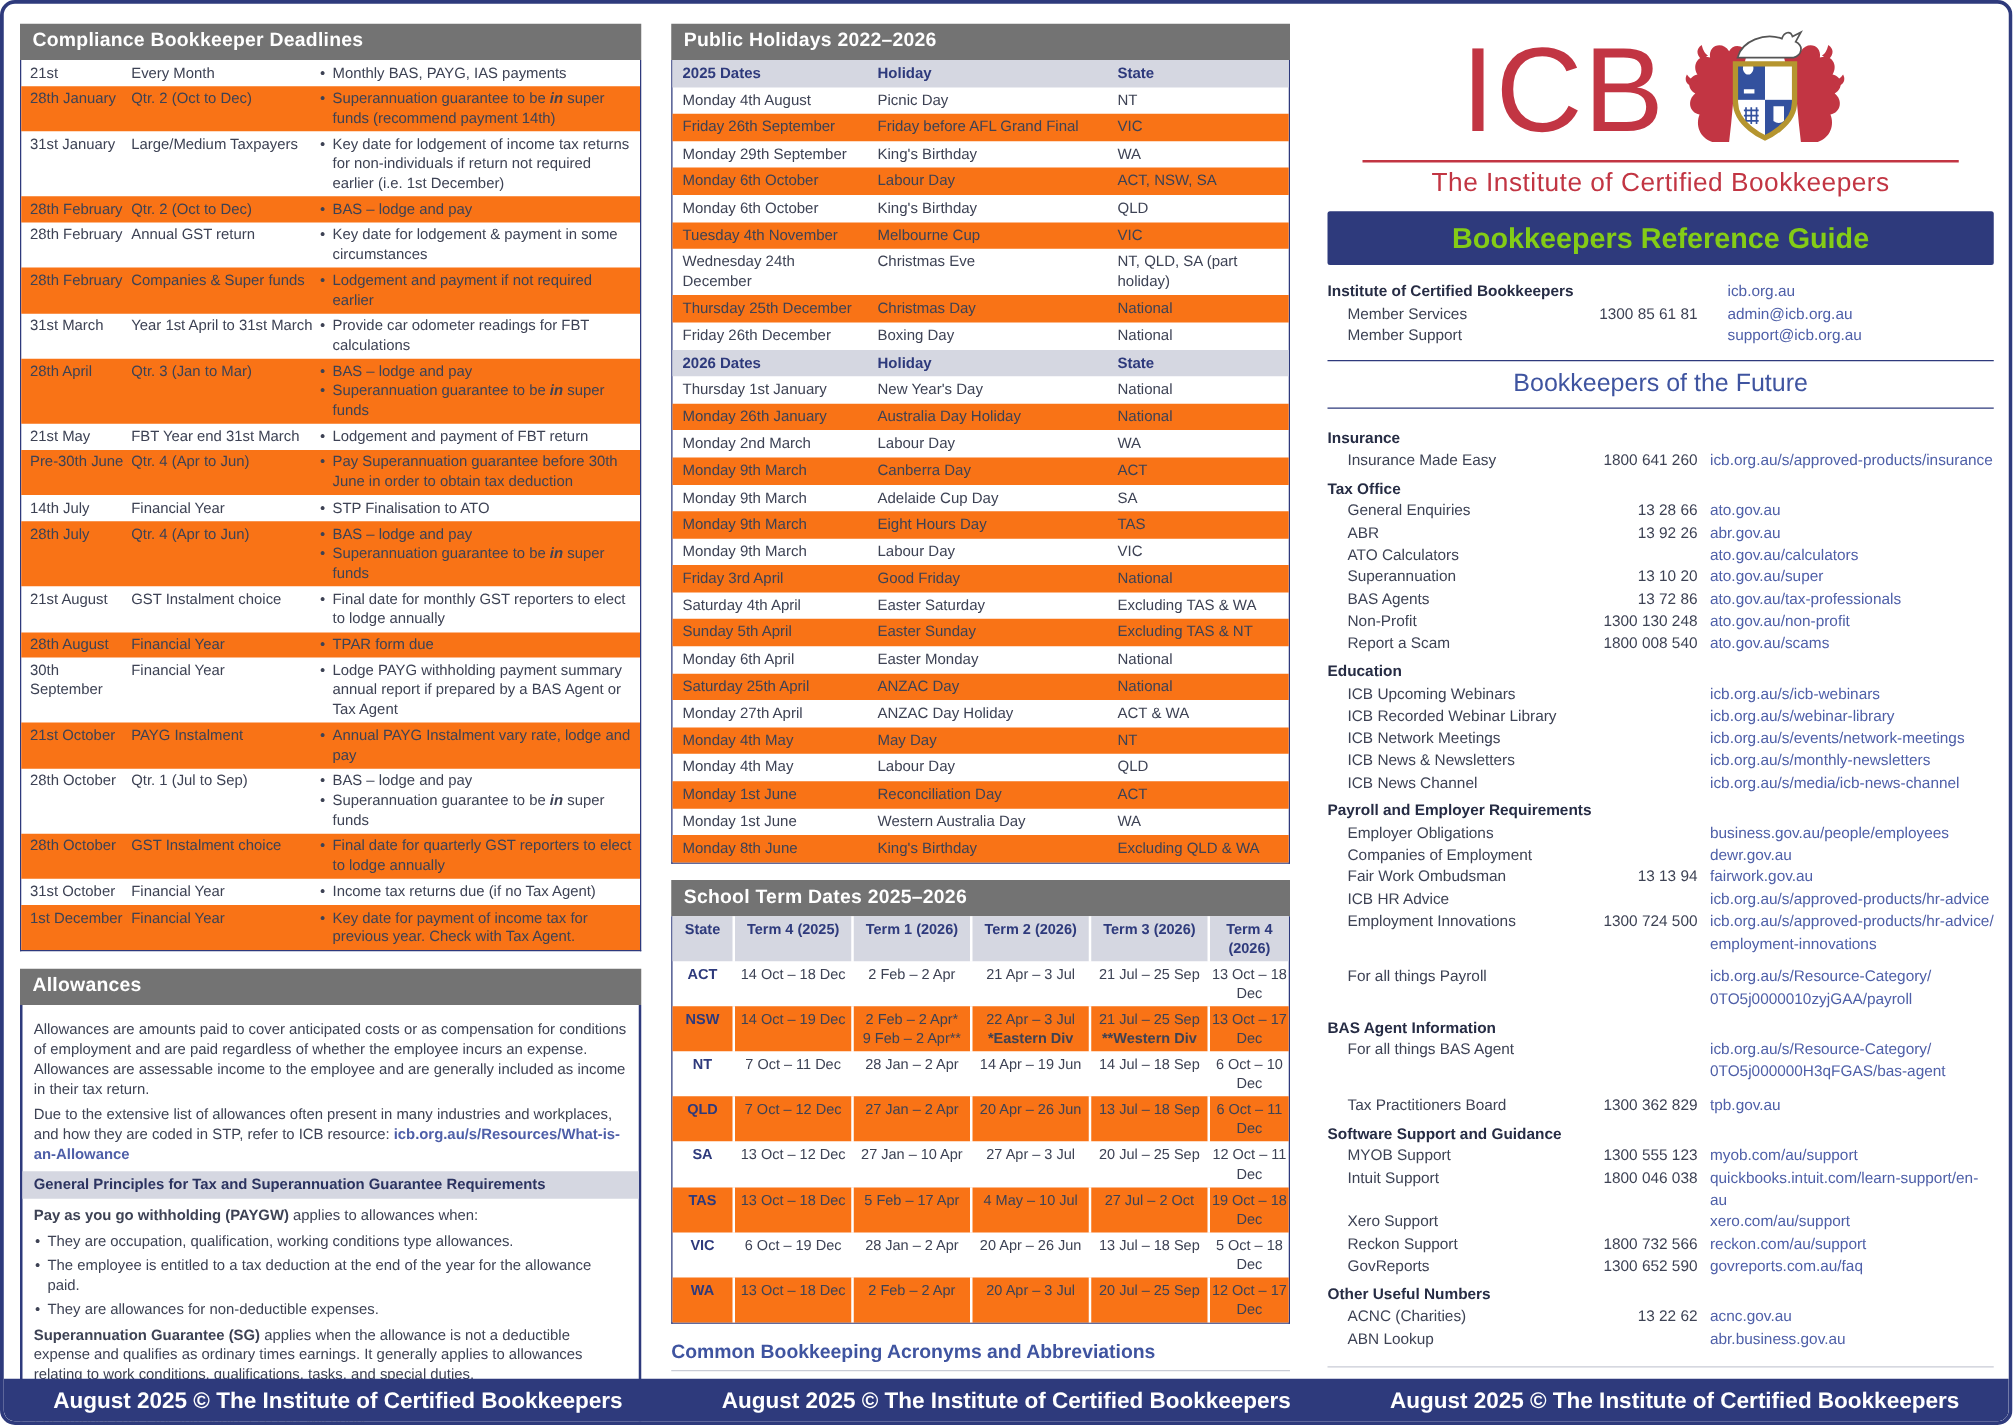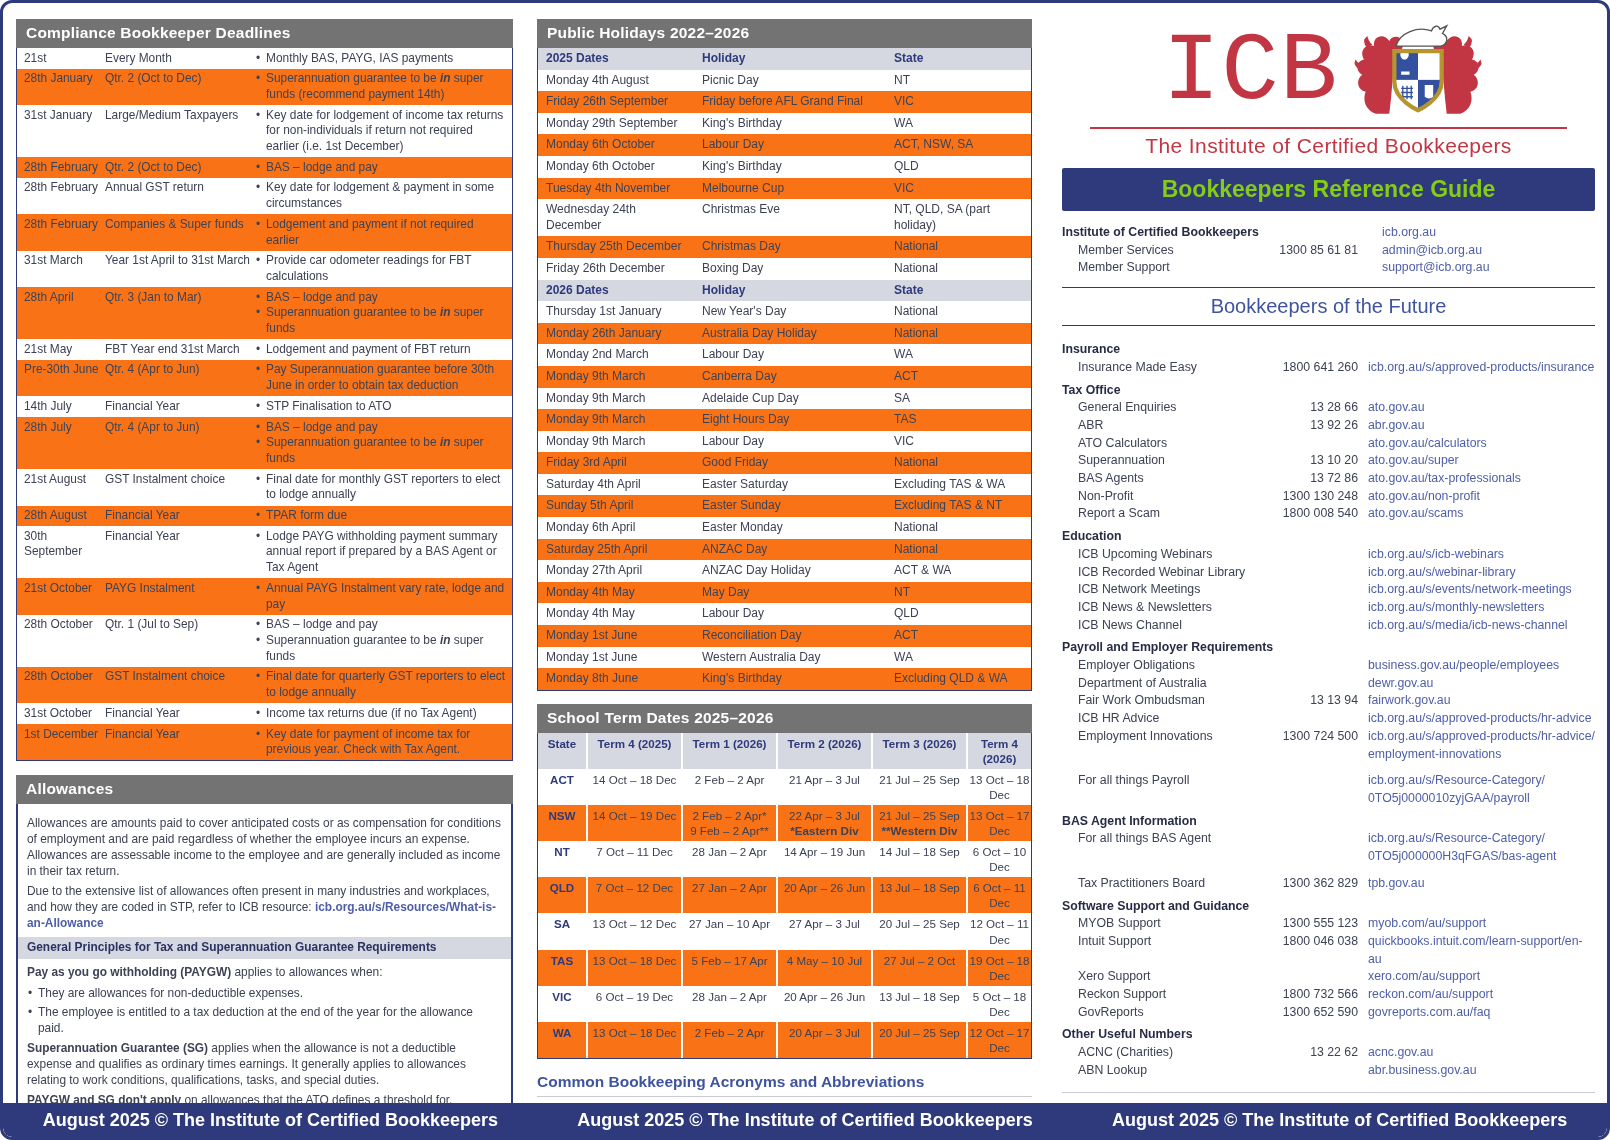--- a/index.html
+++ b/index.html
@@ -49,21 +49,21 @@
   
   .allow-box{border:2px solid #2e3a7c;border-top:none;padding:7px 9px 9px;font-size:11.9px;line-height:1.32;}
   .allow-p{margin:5px 0;}
   .allow-sub{background:#d5d7e1;color:#2b3360;font-weight:bold;margin:6px -9px;padding:3px 9px;}
   .allow-box .bullet{margin:3.5px 0;}
   .link{color:#4e5fa8;}
   .linkb{color:#4e5fa8;font-weight:bold;}
 
   
   .logo-row{display:flex;align-items:center;justify-content:center;gap:4px;padding-top:2px;}
-  .logo-text{color:#c23543;font-size:96px;line-height:.92;font-weight:400;letter-spacing:1px;font-family:Liberation Mono, monospace;}
+  .logo-text{color:#c23543;font-size:96px;line-height:.92;font-weight:400;letter-spacing:1px;}
   .logo-rule{border-bottom:2px solid #c23543;margin:2px 28px 5px;}
   .logo-sub{color:#c23543;font-size:21px;text-align:center;letter-spacing:.4px;}
   .banner{background:#2e3a7c;color:#84cc16;font-size:23px;font-weight:bold;text-align:center;
           padding:8px 0;margin-top:10px;border-radius:2px;}
   .dir-grid{display:grid;grid-template-columns:190px 96px 1fr;column-gap:10px;}
   .contact{margin-top:13px;font-size:12.3px;line-height:1.44;}
   .c-org{font-weight:bold;color:#262c44;}
   .c-label{padding-left:16px;}
   .c-phone{text-align:right;}
   .tagline-wrap{border-top:1px solid #2e3a7c;border-bottom:1px solid #2e3a7c;margin-top:10px;
@@ -235,22 +235,23 @@
           </div>
         </div>
       </div>
 
     <div class="panel-head" style="margin-top:14px">Allowances</div>
     <div class="allow-box" id="allowances-body">
         <div class="allow-p"><span>Allowances are amounts paid to cover anticipated costs or as compensation for conditions of employment and are paid regardless of whether the employee incurs an expense. Allowances are assessable income to the employee and are generally included as income in their tax return.</span></div>
         <div class="allow-p"><span>Due to the extensive list of allowances often present in many industries and workplaces, and how they are coded in STP, refer to ICB resource: </span><span class="linkb">icb.org.au/s/Resources/What-is-an-Allowance</span></div>
         <div class="allow-sub">General Principles for Tax and Superannuation Guarantee Requirements</div>
         <div class="allow-p"><b>Pay as you go withholding (PAYGW)</b><span> applies to allowances when:</span></div>
+        <div class="bullet">They are occupation, qualification, working conditions type allowances.</div>
+        <div class="bullet">The employee is entitled to a tax deduction at the end of the year for the allowance paid.</div>
         <div class="bullet">They are allowances for non-deductible expenses.</div>
-        <div class="bullet">The employee is entitled to a tax deduction at the end of the year for the allowance paid.</div>
         <div class="allow-p"><b>Superannuation Guarantee (SG)</b><span> applies when the allowance is not a deductible expense and qualifies as ordinary times earnings. It generally applies to allowances relating to work conditions, qualifications, tasks, and special duties.</span></div>
         <div class="allow-p"><b>PAYGW and SG don't apply</b><span> on allowances that the ATO defines a threshold for.</span><br><span>For amounts over the threshold, PAYGW will apply.</span></div>
       </div>
   </div>
 
   <div class="col col-mid">
     <div class="panel-head">Public Holidays 2022–2026</div>
     <div class="framed" id="holidays-body">
         <div class="hol-row subhead-row">
           <div>2025 Dates</div>
@@ -684,21 +685,21 @@
         <div class="dir-label">ICB News &amp; Newsletters</div>
         <div class="dir-phone"></div>
         <div class="link">icb.org.au/s/monthly-newsletters</div>
         <div class="dir-label">ICB News Channel</div>
         <div class="dir-phone"></div>
         <div class="link">icb.org.au/s/media/icb-news-channel</div>
         <div class="dir-head" style="grid-column: 1 / 4;">Payroll and Employer Requirements</div>
         <div class="dir-label">Employer Obligations</div>
         <div class="dir-phone"></div>
         <div class="link">business.gov.au/people/employees</div>
-        <div class="dir-label">Department of Australia</div>
+        <div class="dir-label">Companies of Employment</div>
         <div class="dir-phone"></div>
         <div class="link">dewr.gov.au</div>
         <div class="dir-label">Fair Work Ombudsman</div>
         <div class="dir-phone">13 13 94</div>
         <div class="link">fairwork.gov.au</div>
         <div class="dir-label">ICB HR Advice</div>
         <div class="dir-phone"></div>
         <div class="link">icb.org.au/s/approved-products/hr-advice</div>
         <div class="dir-label">Employment Innovations</div>
         <div class="dir-phone">1300 724 500</div>

